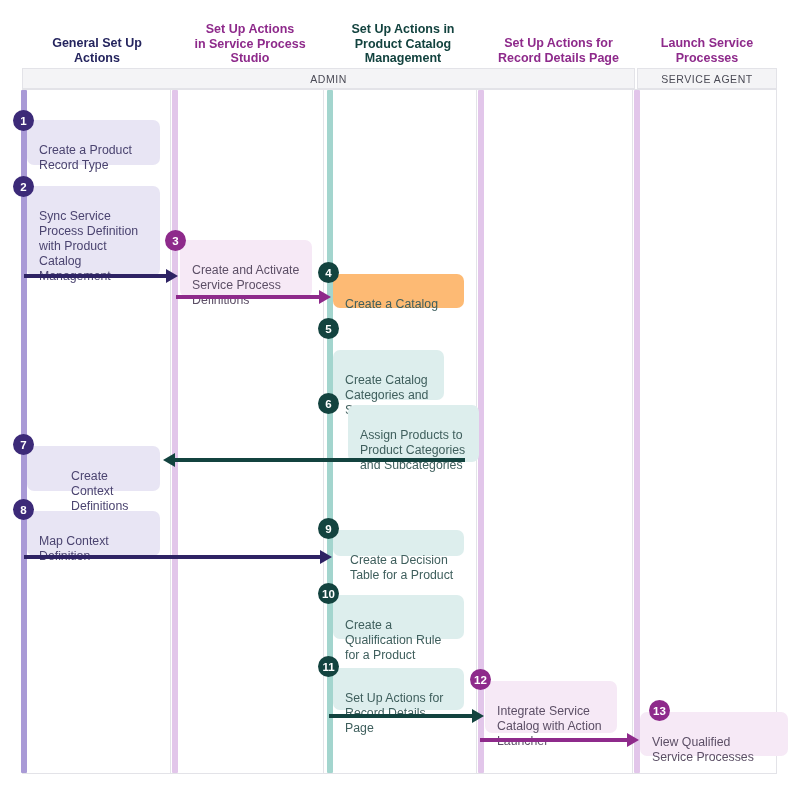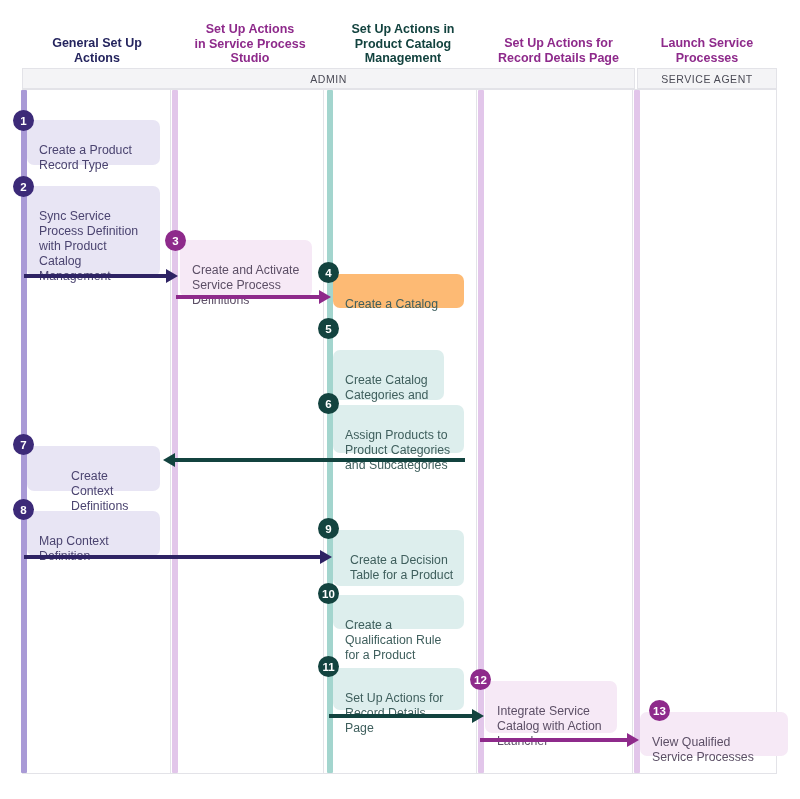--- a/index.html
+++ b/index.html
@@ -187,21 +187,21 @@
 
   <div class="step-box" style="left:333px;top:330px;width:111px;height:50px;background:#ddeeed;color:#3f5f5d;margin-top:20px;">
     <span>Create Catalog
 Categories and
 Subcategories</span>
   </div>
   <div class="badge" style="left:318px;top:318px;background:#13433f;">
     <span>5</span>
   </div>
 
-  <div class="step-box" style="left:333px;top:405px;width:131px;height:48px;background:#ddeeed;color:#3f5f5d;">
+  <div class="step-box" style="left:348px;top:405px;width:131px;height:57px;background:#ddeeed;color:#3f5f5d;">
     <span>Assign Products to
 Product Categories
 and Subcategories</span>
   </div>
   <div class="badge" style="left:318px;top:393px;background:#13433f;">
     <span>6</span>
   </div>
 
   <div class="step-box" style="left:27px;top:446px;width:133px;height:45px;background:#e8e5f4;color:#4b4470;padding-left:44px;">
     <span>Create Context
@@ -212,29 +212,29 @@
   </div>
 
   <div class="step-box" style="left:27px;top:511px;width:133px;height:45px;background:#e8e5f4;color:#4b4470;">
     <span>Map Context
 Definition</span>
   </div>
   <div class="badge" style="left:13px;top:499px;background:#3c2a78;">
     <span>8</span>
   </div>
 
-  <div class="step-box" style="left:333px;top:530px;width:131px;height:56px;background:#ddeeed;color:#3f5f5d;padding-left:17px;">
+  <div class="step-box" style="left:333px;top:530px;width:131px;height:26px;background:#ddeeed;color:#3f5f5d;padding-left:17px;">
     <span>Create a Decision
 Table for a Product</span>
   </div>
   <div class="badge" style="left:318px;top:518px;background:#13433f;">
     <span>9</span>
   </div>
 
-  <div class="step-box" style="left:333px;top:595px;width:131px;height:34px;background:#ddeeed;color:#3f5f5d;">
+  <div class="step-box" style="left:333px;top:595px;width:131px;height:44px;background:#ddeeed;color:#3f5f5d;">
     <span>Create a
 Qualification Rule
 for a Product</span>
   </div>
   <div class="badge" style="left:318px;top:583px;background:#13433f;">
     <span>10</span>
   </div>
 
   <div class="step-box" style="left:333px;top:668px;width:131px;height:42px;background:#ddeeed;color:#3f5f5d;">
     <span>Set Up Actions for

